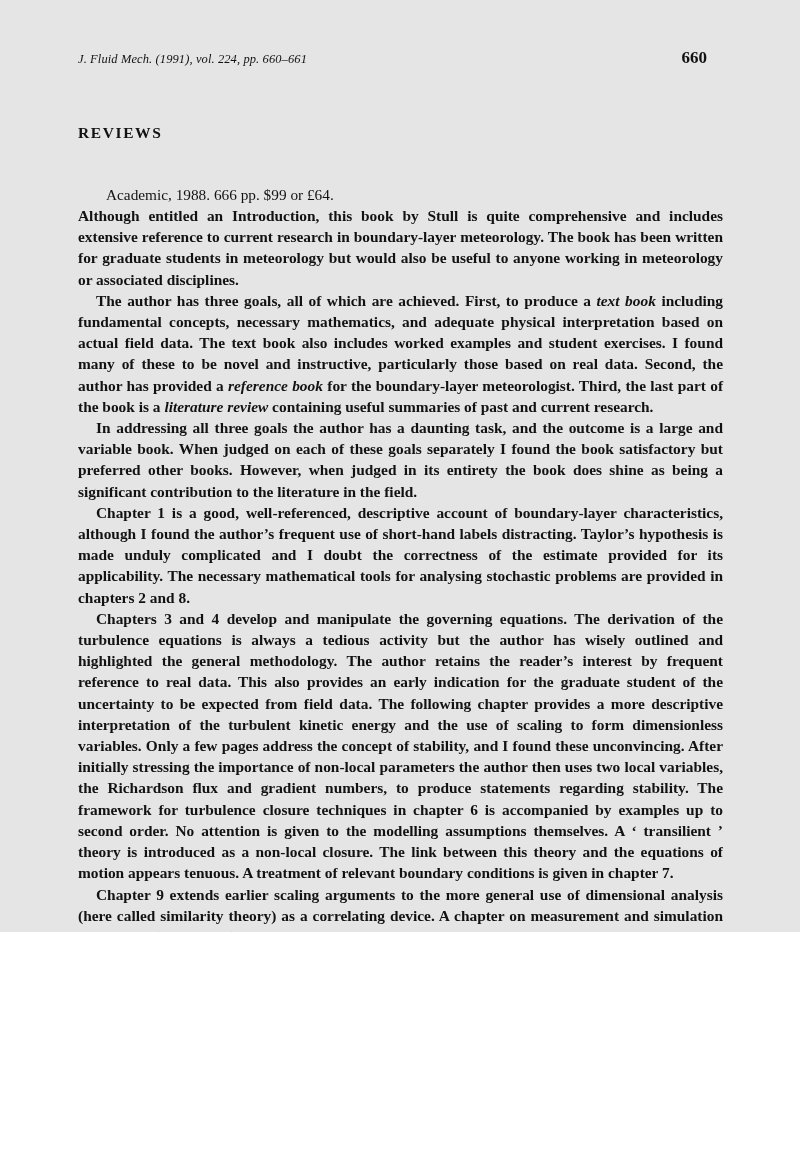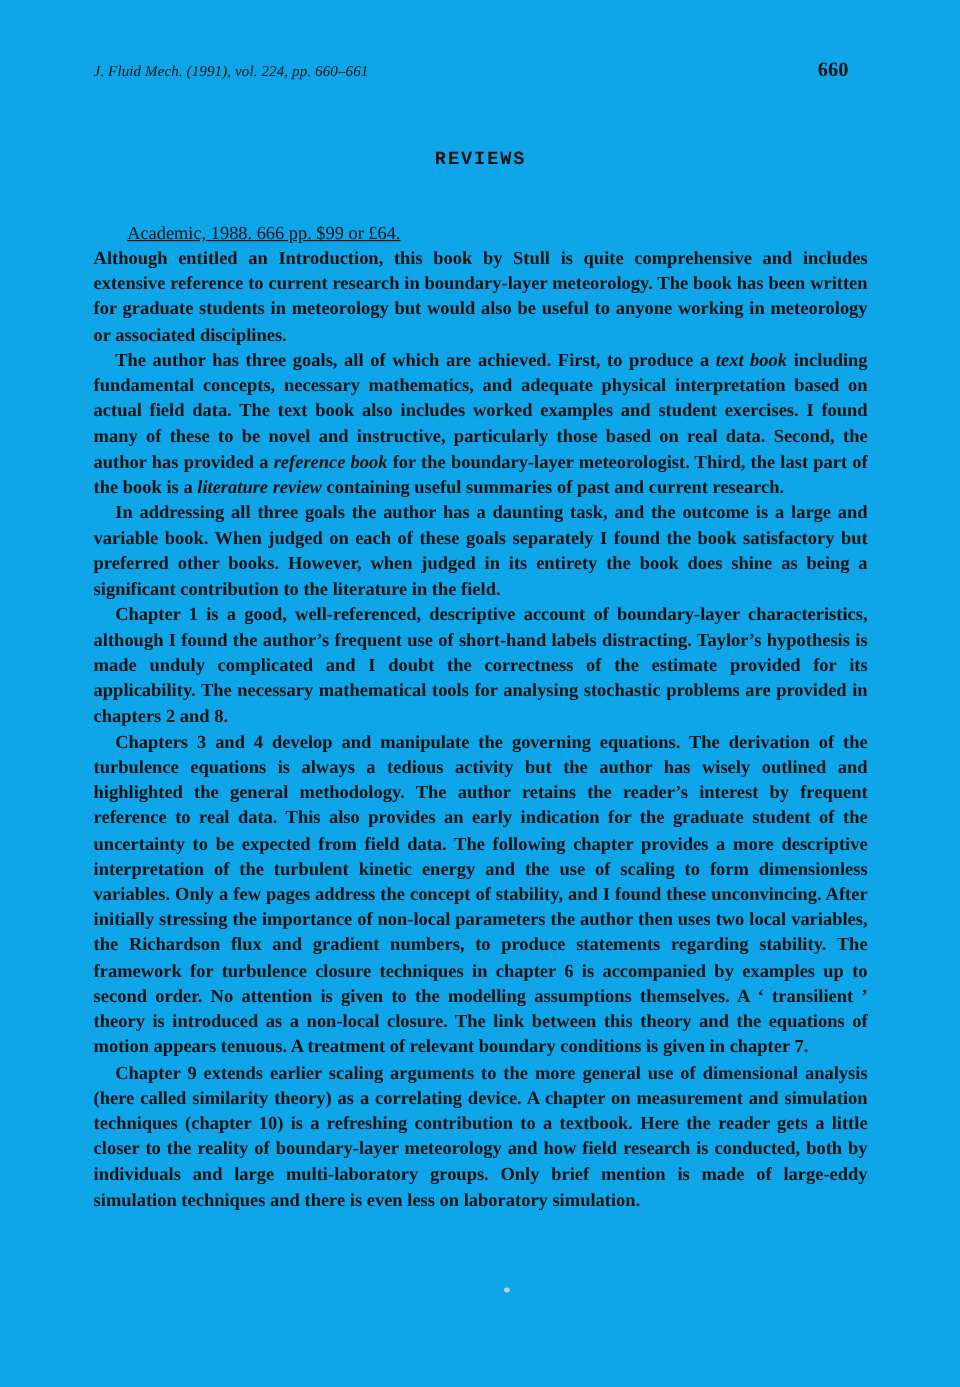--- a/index.html
+++ b/index.html
@@ -7,22 +7,22 @@
     padding: 0;
     background: #ffffff;
   }
   body {
     font-family: "Liberation Serif", "DejaVu Serif", serif;
     color: #121212;
   }
   .page {
     position: relative;
     width: 800px;
-    height: 1156px;
-    background: #0ea5e9;
+    height: 932px;
+    background: #e5e5e5;
     box-sizing: border-box;
     overflow: hidden;
   }
   .page-inner {
     position: absolute;
     left: 78px;
     top: 50px;
     width: 645px;
   }
 
@@ -53,25 +53,24 @@
     right: 16px;
     top: -2px;
     font-weight: bold;
     font-size: 17px;
     line-height: 20px;
   }
 
   
   .section-heading {
     margin-top: 28px;
-    text-align: center;
+    text-align: left;
     font-weight: bold;
     font-size: 15.5px;
     letter-spacing: 1.6px;
-    font-family: Liberation Mono, monospace;
   }
 
   
   .entry {
     margin-top: 42px;
     font-size: 15.3px;
     line-height: 21px;
   }
   .entry-line1 {
     display: block;
@@ -86,21 +85,20 @@
     font-weight: normal;
   }
   .smallcaps {
     font-variant: small-caps;
     font-weight: normal;
   }
   .entry-line2 {
     display: block;
     margin-left: 28px;
     margin-top: 1px;
-    text-decoration: underline;
   }
 
   
   .body {
     margin-top: 0;
     font-size: 15.4px;
     line-height: 21.2px;
     text-align: justify;
     font-weight: bold;
   }

